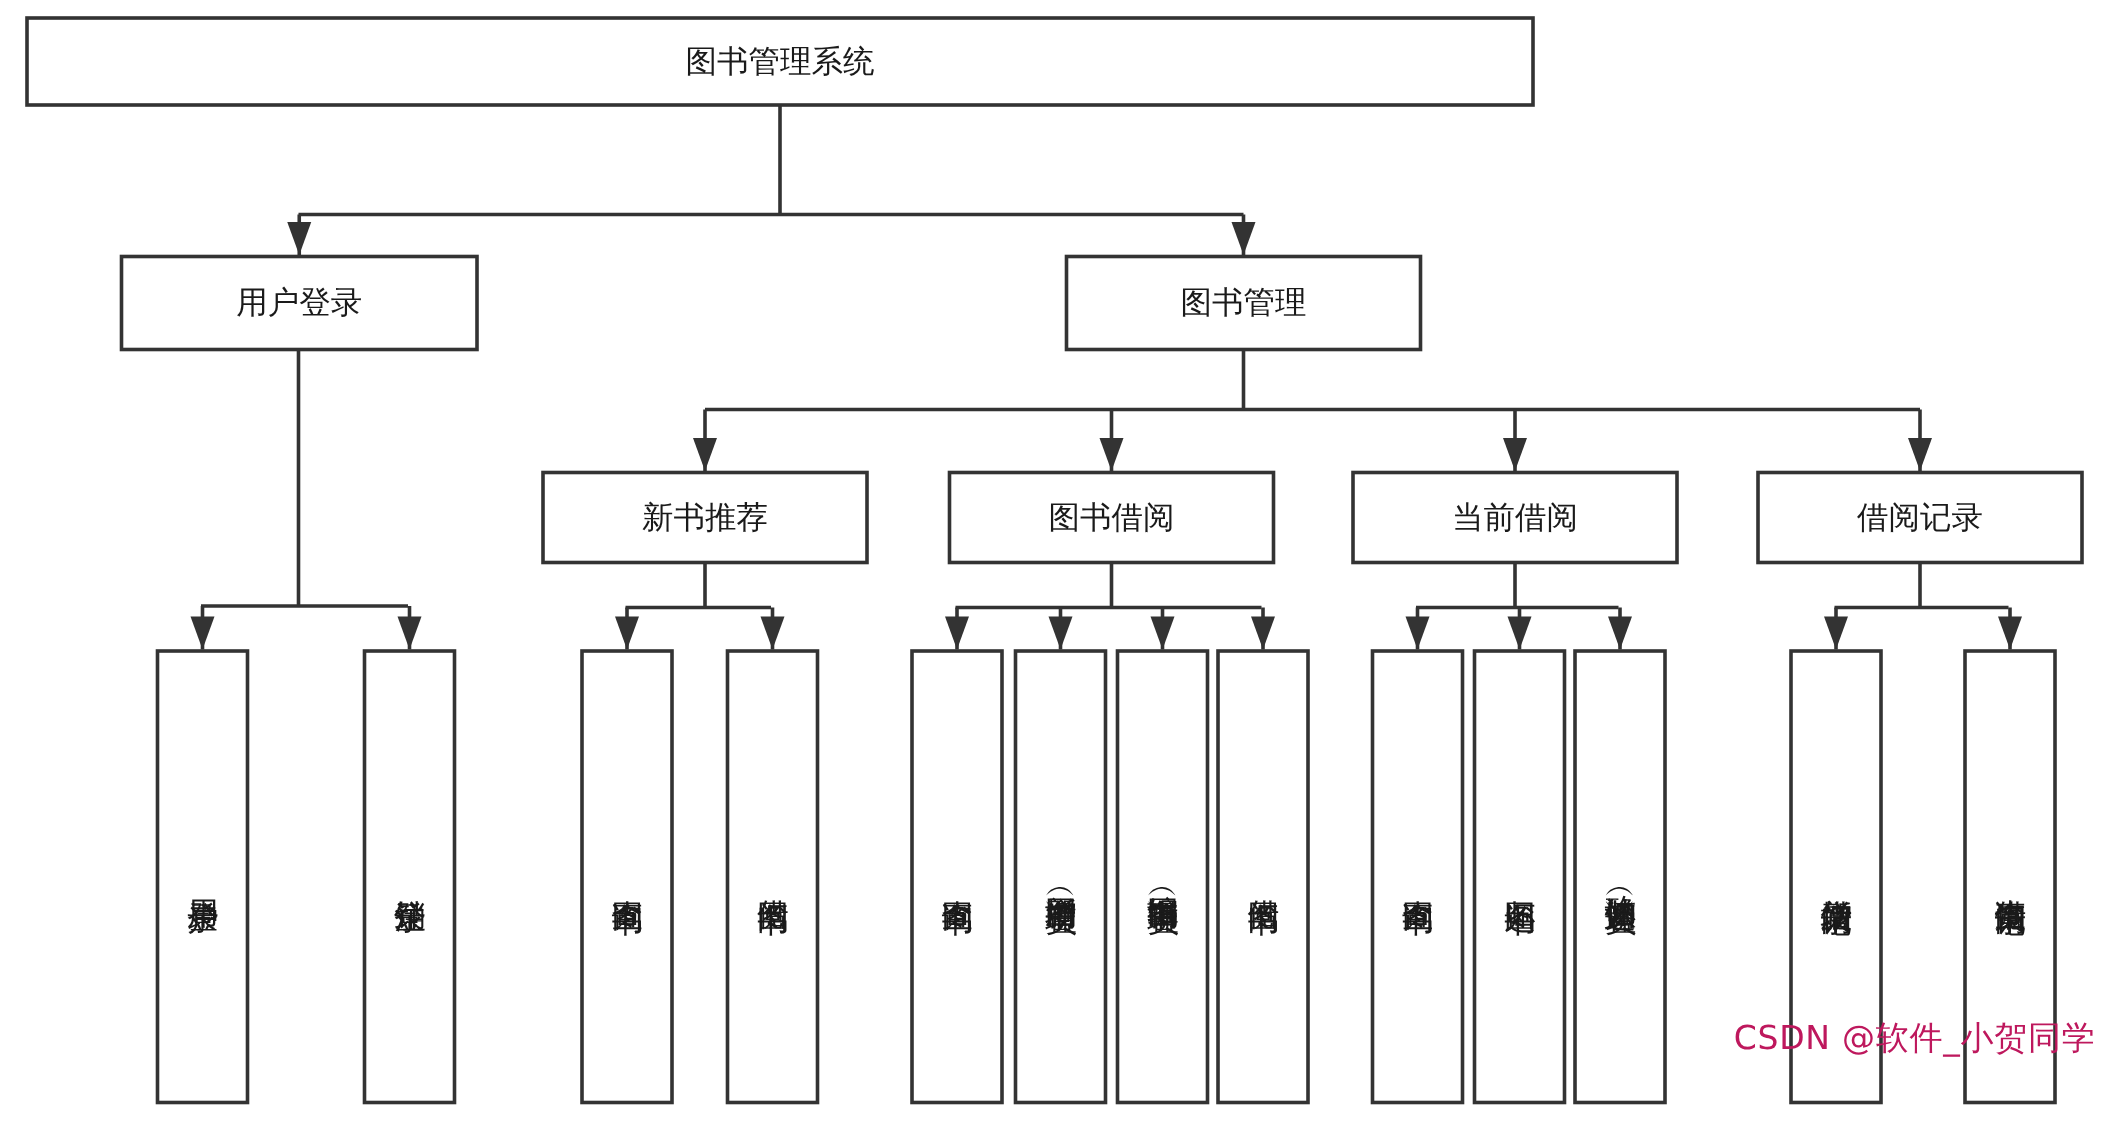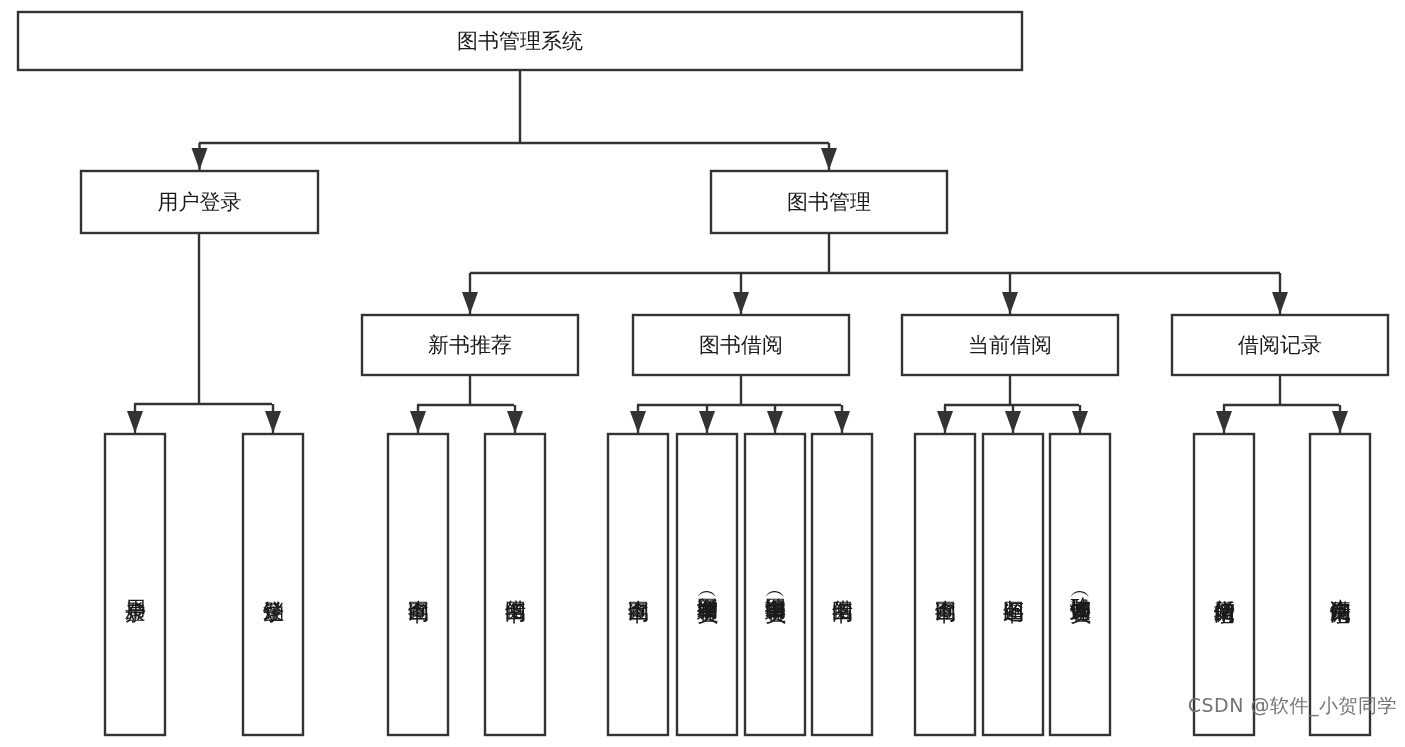--- a/index.html
+++ b/index.html
@@ -60,24 +60,24 @@
     font-size: 21px;
     line-height: 1.18;
     color: #1a1a1a;
     letter-spacing: 1px;
     white-space: nowrap;
     text-align: center;
   }
   .watermark {
     position: absolute;
     right: 8px;
-    bottom: 8px;
-    font-family: "DejaVu Sans", "Liberation Sans", sans-serif;
-    font-size: 19px;
-    color: #737373;
+    bottom: 20px;
+    font-family: "DejaVu Sans", "Liberation Sans", sans-serif;
+    font-size: 22px;
+    color: #be185d;
     white-space: nowrap;
     letter-spacing: 0.5px;
   }
 </style>
 </head>
 <body>
 
 <div id="diagram-root">
 
   <svg class="flow" viewBox="0 0 1405 747">

